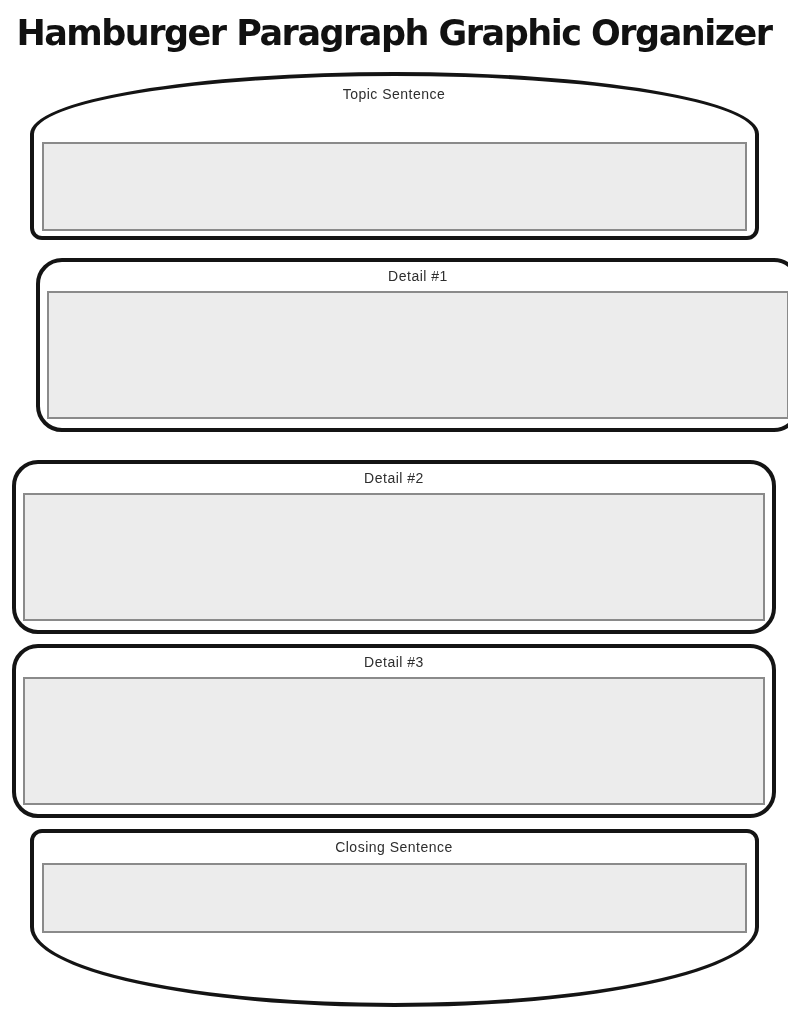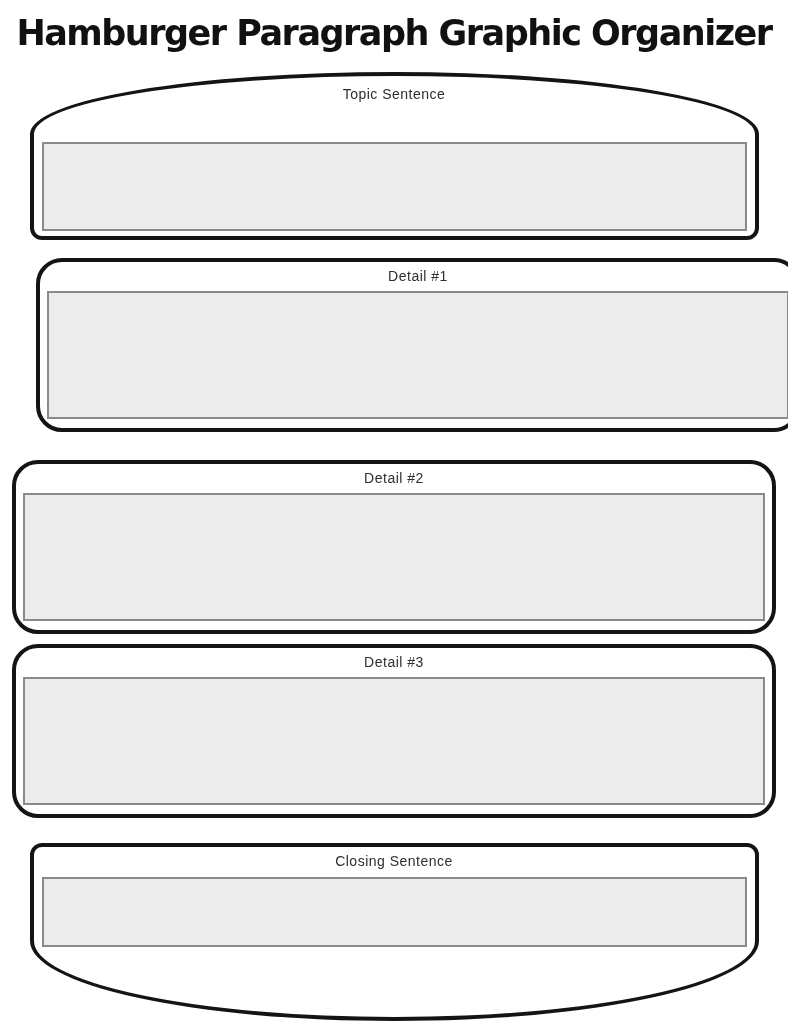--- a/index.html
+++ b/index.html
@@ -83,21 +83,21 @@
     left: 7px;
     right: 7px;
     top: 29px;
     bottom: 9px;
   }
   
   .bottom-bun {
     position: relative;
     width: 729px;
     height: 178px;
-    margin: 25px auto 0 auto;
+    margin: 11px auto 0 auto;
     border: 4px solid var(--outline);
     border-radius: 12px 12px 50% 50% / 12px 12px 80px 80px;
   }
   .bottom-bun .section-label { margin-top: 6px; }
   .bottom-bun .write-box {
     left: 8px;
     right: 8px;
     top: 30px;
     height: 70px;
   }

